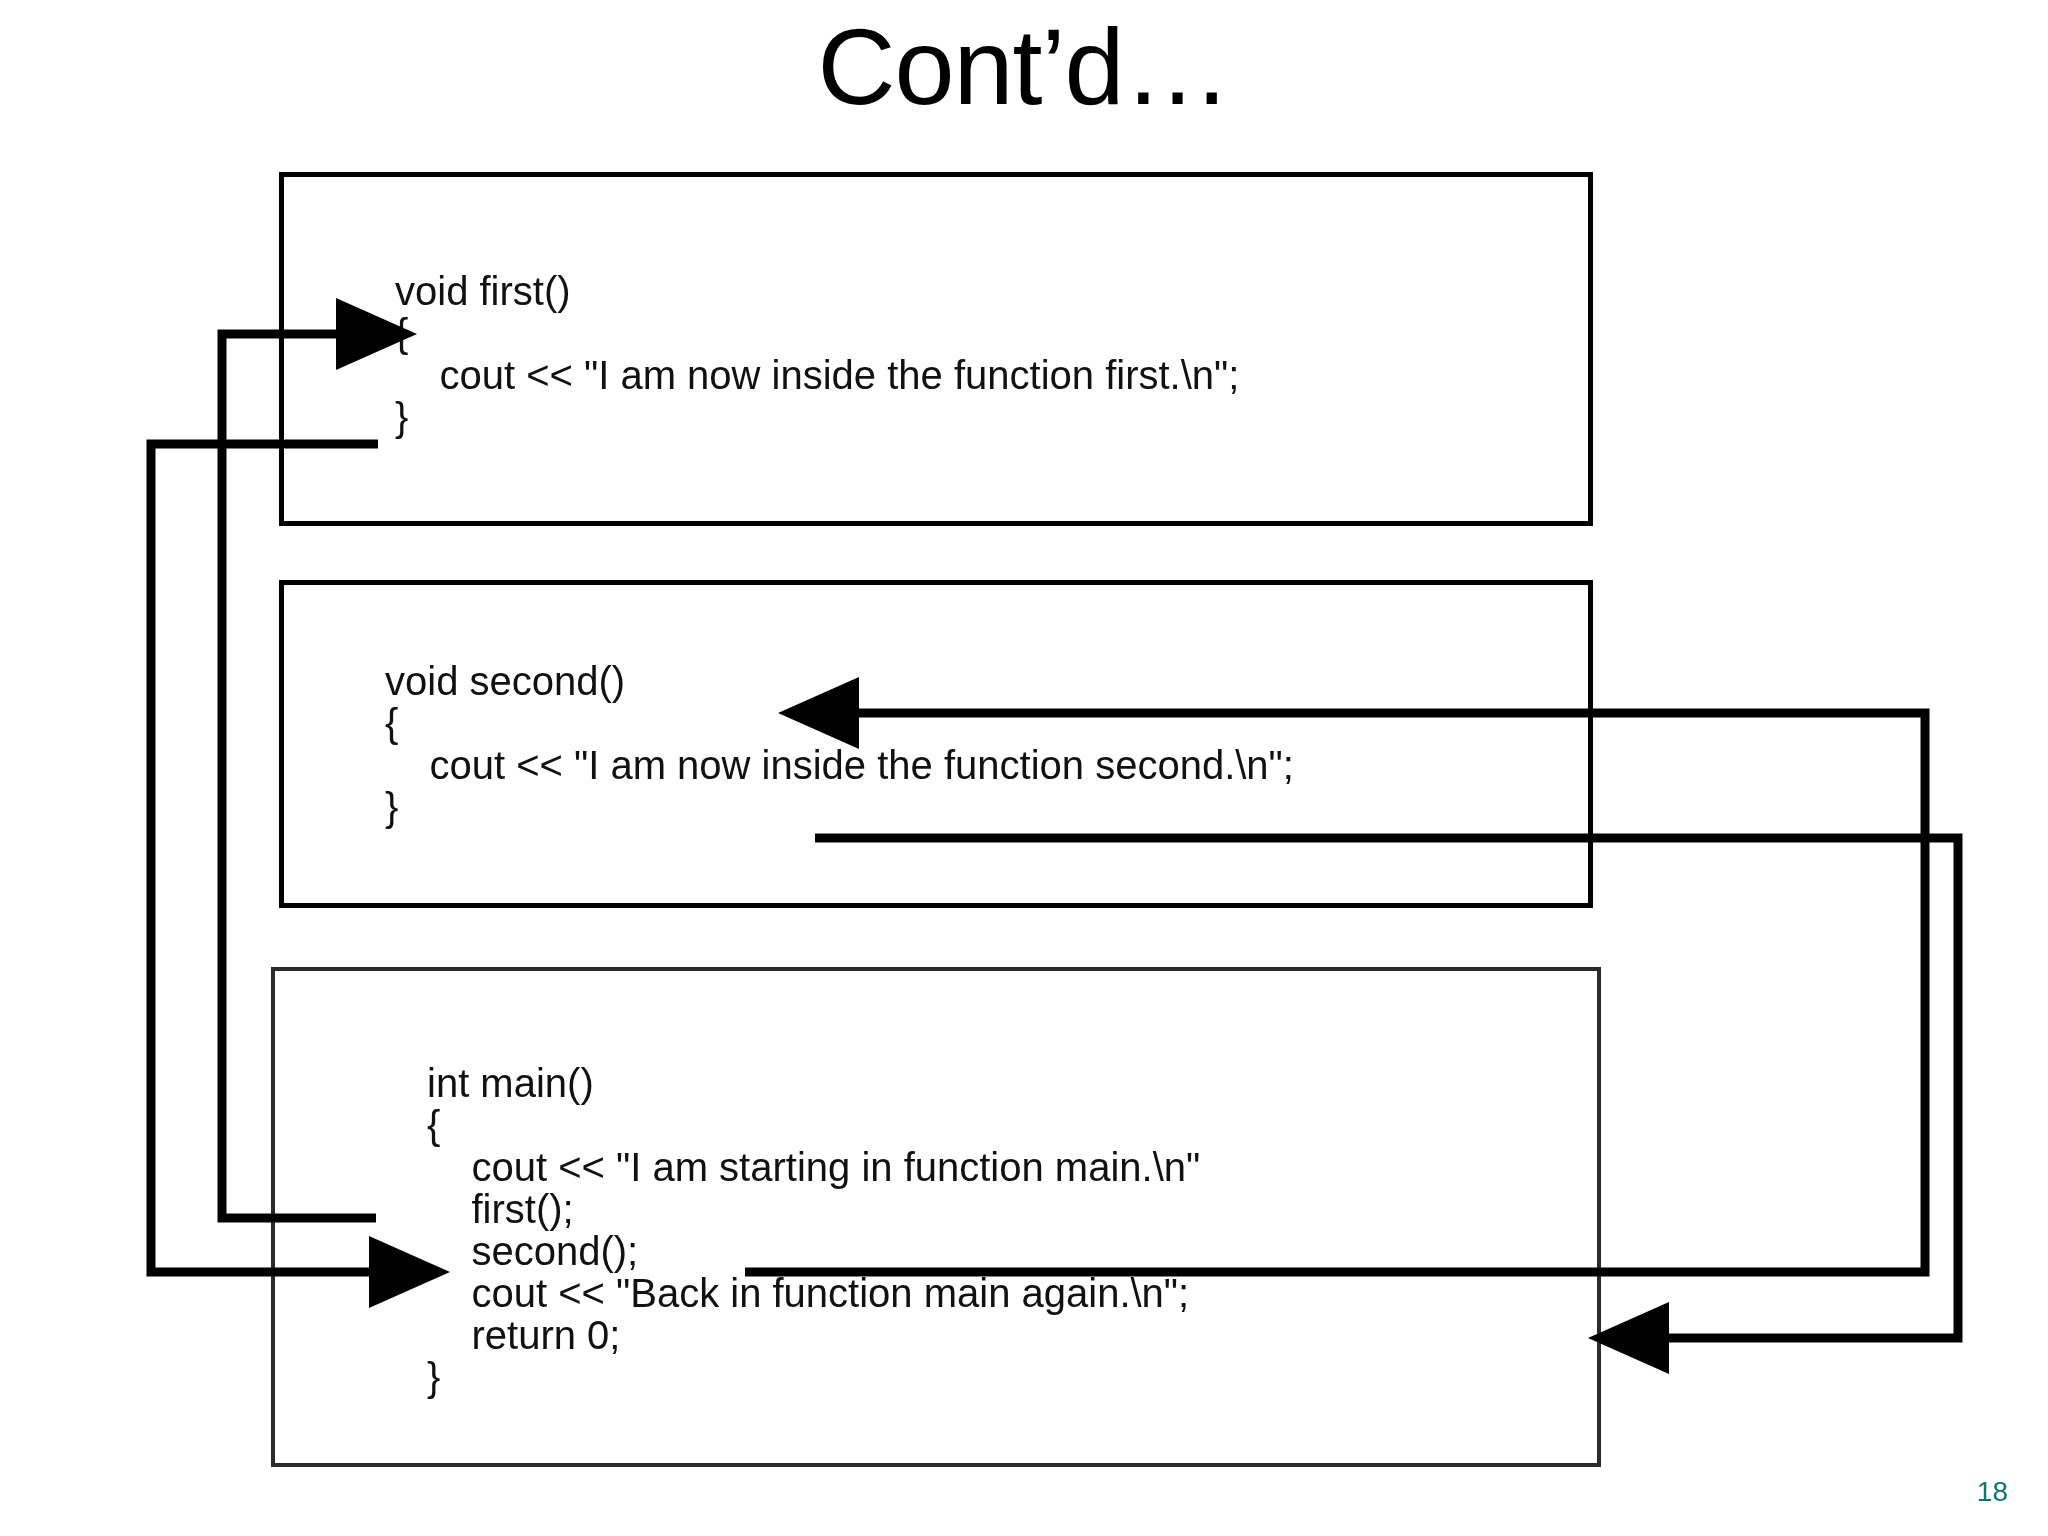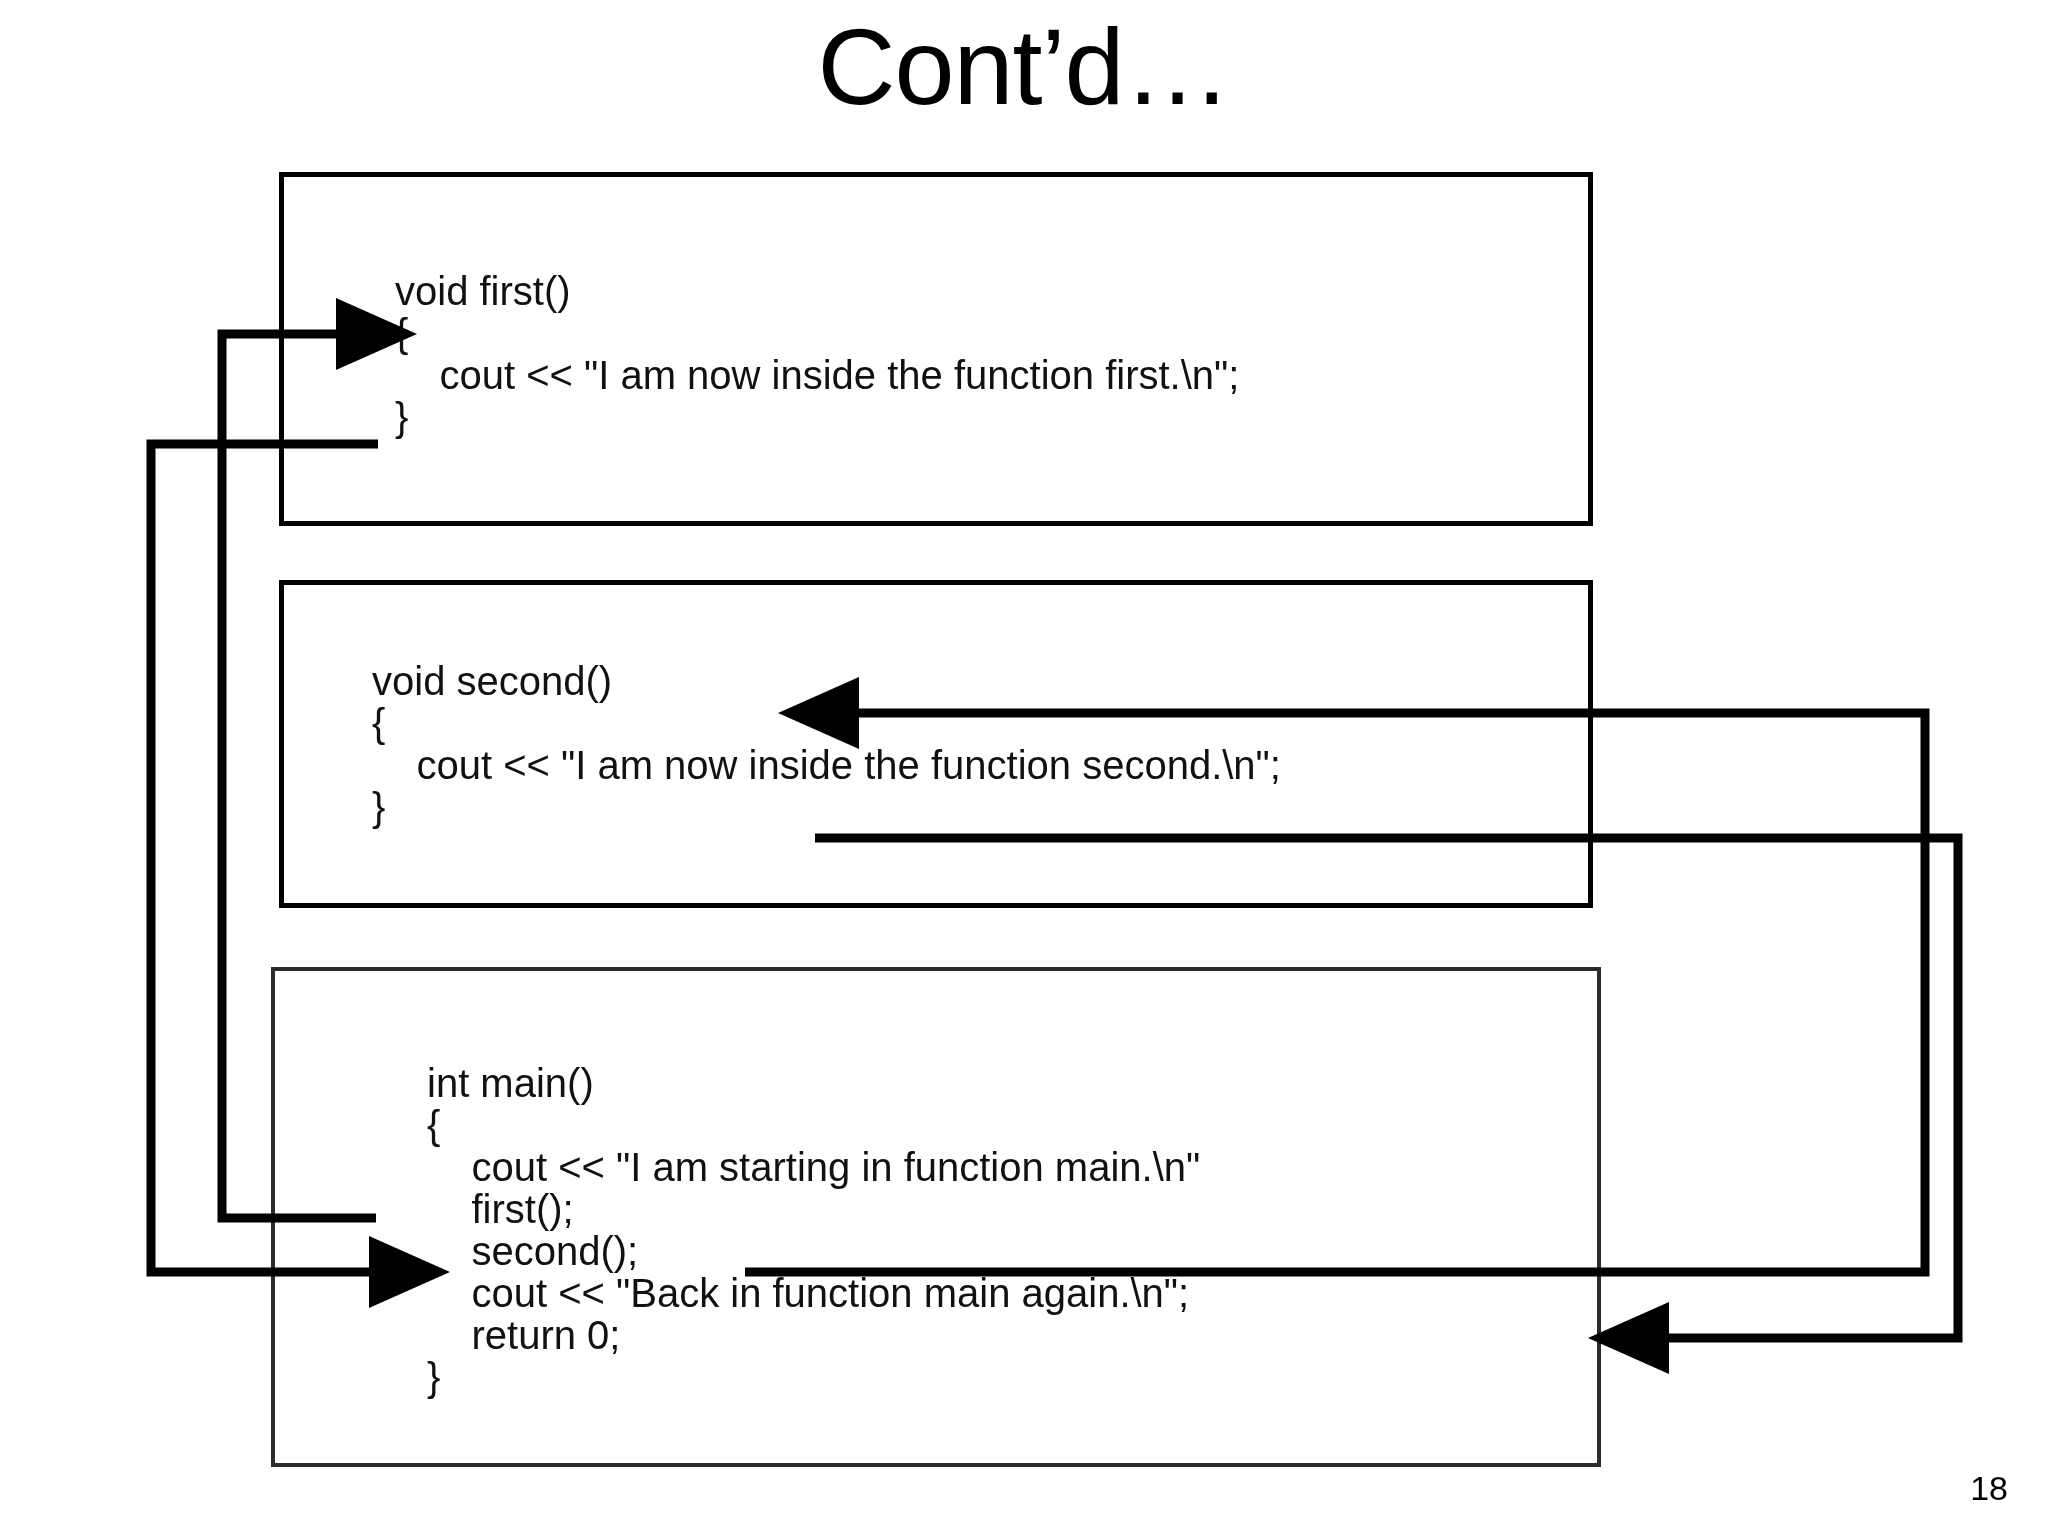--- a/index.html
+++ b/index.html
@@ -52,30 +52,30 @@
     position: absolute;
     font-family: Liberation Sans, sans-serif;
     font-size: 40px;
     line-height: 42px;
     color: #111111;
     white-space: pre;
     letter-spacing: 0px;
   }
 
   #code-first  { left: 395px; top: 230px;  }
-  #code-second { left: 372px; top: 620px;  }
+  #code-second { left: 385px; top: 620px;  }
   #code-main   { left: 395px; top: 1022px; margin-left: 32px; }
 
   #page-number {
     position: absolute;
     right: 40px;
     bottom: 28px;
     font-family: "Liberation Sans", sans-serif;
-    font-size: 34px;
-    color: #000000;
+    font-size: 28px;
+    color: #0f766e;
   }
 
   #arrow-layer {
     position: absolute;
     left: 0; top: 0;
     width: 2048px;
     height: 1536px;
     pointer-events: none;
   }
 </style>

